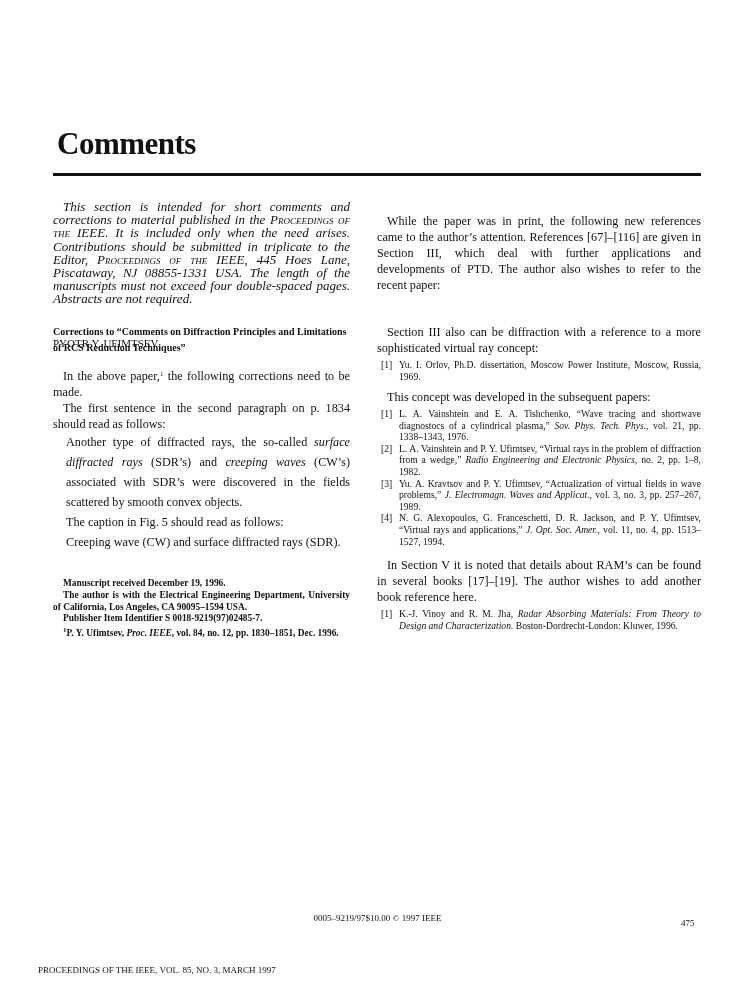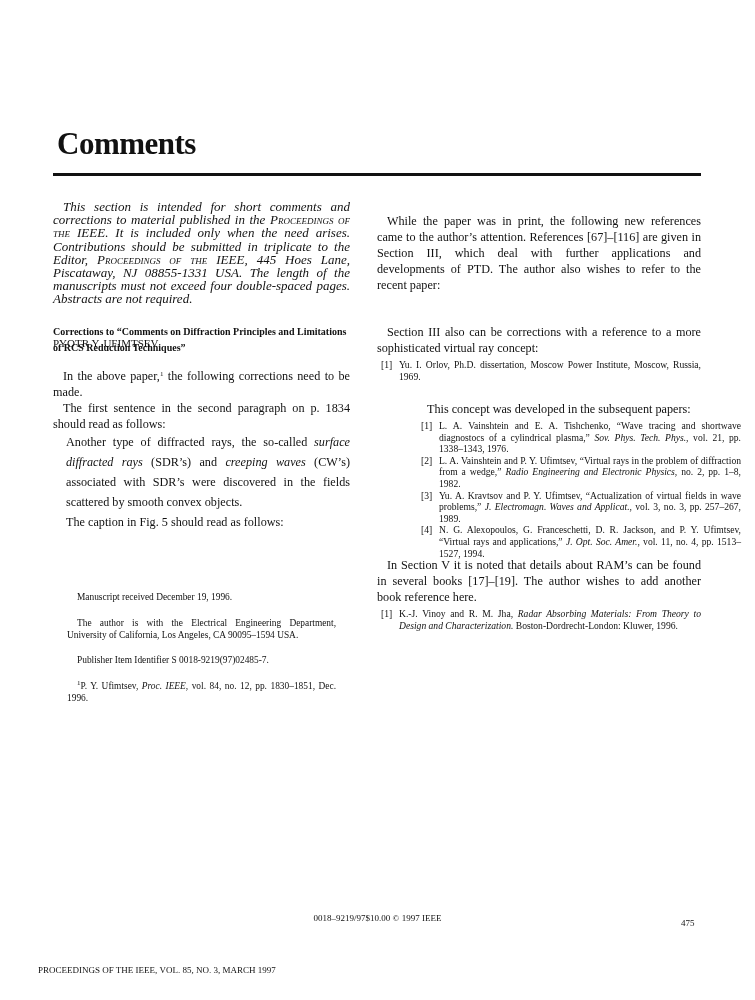--- a/index.html
+++ b/index.html
@@ -12,21 +12,21 @@
   .col-left { left: 53px; width: 297px; }
   .col-right { left: 377px; width: 324px; }
   .intro { position: absolute; top: 200px; font-size: 13px; line-height: 13.2px; font-style: italic;
            text-align: justify; text-indent: 10px; margin: 0; }
   .sc { font-variant: small-caps; font-style: italic; }
   .art-title { position: absolute; top: 324px; font-size: 10px; line-height: 16px; font-weight: bold; margin: 0; }
   .author { position: absolute; top: 337px; font-size: 11px; margin: 0; }
   .body-p { font-size: 12.2px; line-height: 16px; text-align: justify; margin: 0; text-indent: 10px; font-family: Liberation Serif, serif; }
   .quote { font-size: 12.2px; line-height: 20px; text-align: justify; margin: 0 0 0 13px; }
   .body-block { position: absolute; top: 368px; }
-  .fn { font-size: 9.4px; line-height: 11.8px; text-align: justify; margin: 14px; text-indent: 10px; }
+  .fn { font-size: 9.4px; line-height: 11.8px; text-align: justify; margin: 0; text-indent: 10px; font-weight: bold; }
   .fn-block { position: absolute; top: 578px; }
   sup { font-size: 7px; vertical-align: 4px; line-height: 0; }
   .r-block { position: absolute; left: 0; width: 324px; }
   .ref { font-size: 9.6px; line-height: 11.6px; margin: 0; padding-left: 22px; text-indent: -18px; text-align: justify; }
   .ref .num { display: inline-block; width: 18px; text-indent: 0; }
   .footer-center { position: absolute; top: 913px; left: 0; width: 755px; text-align: center; font-size: 9px; }
   .footer-left { position: absolute; top: 965px; left: 38px; font-size: 9px; }
   .footer-right { position: absolute; top: 918px; left: 681px; font-size: 9px; }
 </style>
 </head>
@@ -40,49 +40,50 @@
 
   <h2 class="art-title" style="width:297px;">Corrections to “Comments on Diffraction Principles and Limitations of RCS Reduction Techniques”</h2>
 
   <p class="author">PYOTR Y. UFIMTSEV</p>
 
   <div class="body-block" style="width:297px;">
     <p class="body-p"><span>In the above paper,</span><sup>1</sup><span> the following corrections need to be made.</span></p>
     <p class="body-p">The first sentence in the second paragraph on p. 1834 should read as follows:</p>
     <p class="quote"><span>Another type of diffracted rays, the so-called </span><i>surface diffracted rays</i><span> (SDR’s) and </span><i>creeping waves</i><span> (CW’s) associated with SDR’s were discovered in the fields scattered by smooth convex objects.</span></p>
     <p class="quote">The caption in Fig. 5 should read as follows:</p>
+    <p class="quote">Creeping wave (CW) and surface diffracted rays (SDR).</p>
   </div>
 
   <div class="fn-block" style="width:297px;">
     <p class="fn">Manuscript received December 19, 1996.</p>
     <p class="fn">The author is with the Electrical Engineering Department, University of California, Los Angeles, CA 90095–1594 USA.</p>
     <p class="fn">Publisher Item Identifier S 0018-9219(97)02485-7.</p>
     <p class="fn" style="margin-top:3px;"><sup>1</sup><span>P. Y. Ufimtsev, </span><i>Proc. IEEE</i><span>, vol. 84, no. 12, pp. 1830–1851, Dec. 1996.</span></p>
   </div>
 </div>
 
 <div class="col col-right">
   <div class="r-block" style="top:213px;">
     <p class="body-p">While the paper was in print, the following new references came to the author’s attention. References [67]–[116] are given in Section III, which deal with further applications and developments of PTD. The author also wishes to refer to the recent paper:</p>
   </div>
 
   <div class="r-block" style="top:324px;">
-    <p class="body-p">Section III also can be corrections with a reference to a more sophisticated virtual ray concept:</p>
+    <p class="body-p">Section III also can be diffraction with a reference to a more sophisticated virtual ray concept:</p>
     <p class="ref" style="margin-top:3px;"><span class="num">[1]</span><span>Yu. I. Orlov, Ph.D. dissertation, Moscow Power Institute, Moscow, Russia, 1969.</span></p>
   </div>
 
-  <div class="r-block" style="top:401px;margin-left:40px;">
+  <div class="r-block" style="top:389px;">
     <p class="body-p">This concept was developed in the subsequent papers:</p>
     <p class="ref" style="margin-top:3px;"><span class="num">[1]</span><span>L. A. Vainshtein and E. A. Tishchenko, “Wave tracing and shortwave diagnostocs of a cylindrical plasma,” </span><i>Sov. Phys. Tech. Phys.</i><span>, vol. 21, pp. 1338–1343, 1976.</span></p>
     <p class="ref"><span class="num">[2]</span><span>L. A. Vainshtein and P. Y. Ufimtsev, “Virtual rays in the problem of diffraction from a wedge,” </span><i>Radio Engineering and Electronic Physics</i><span>, no. 2, pp. 1–8, 1982.</span></p>
     <p class="ref"><span class="num">[3]</span><span>Yu. A. Kravtsov and P. Y. Ufimtsev, “Actualization of virtual fields in wave problems,” </span><i>J. Electromagn. Waves and Applicat.</i><span>, vol. 3, no. 3, pp. 257–267, 1989.</span></p>
     <p class="ref"><span class="num">[4]</span><span>N. G. Alexopoulos, G. Franceschetti, D. R. Jackson, and P. Y. Ufimtsev, “Virtual rays and applications,” </span><i>J. Opt. Soc. Amer.</i><span>, vol. 11, no. 4, pp. 1513–1527, 1994.</span></p>
   </div>
 
   <div class="r-block" style="top:557px;">
     <p class="body-p">In Section V it is noted that details about RAM’s can be found in several books [17]–[19]. The author wishes to add another book reference here.</p>
     <p class="ref" style="margin-top:3px;"><span class="num">[1]</span><span>K.-J. Vinoy and R. M. Jha, </span><i>Radar Absorbing Materials: From Theory to Design and Characterization.</i><span> Boston-Dordrecht-London: Kluwer, 1996.</span></p>
   </div>
 </div>
 
-<div class="footer-center">0018–9219/97$10.00 © 1997 IEEE</div>
+<div class="footer-center">0005–9219/97$10.00 © 1997 IEEE</div>
 <div class="footer-left">PROCEEDINGS OF THE IEEE, VOL. 85, NO. 3, MARCH 1997</div>
 <div class="footer-right">475</div>
 
 </body></html>

